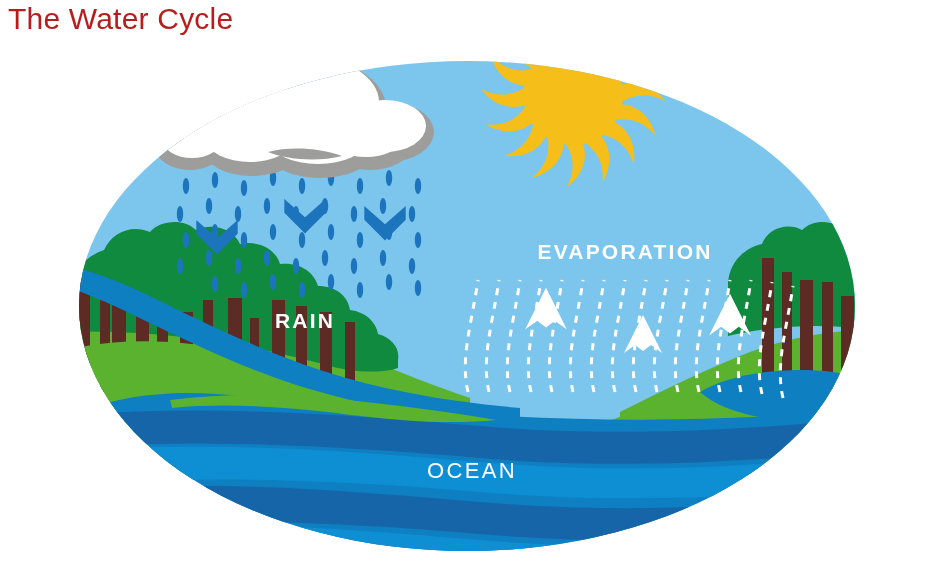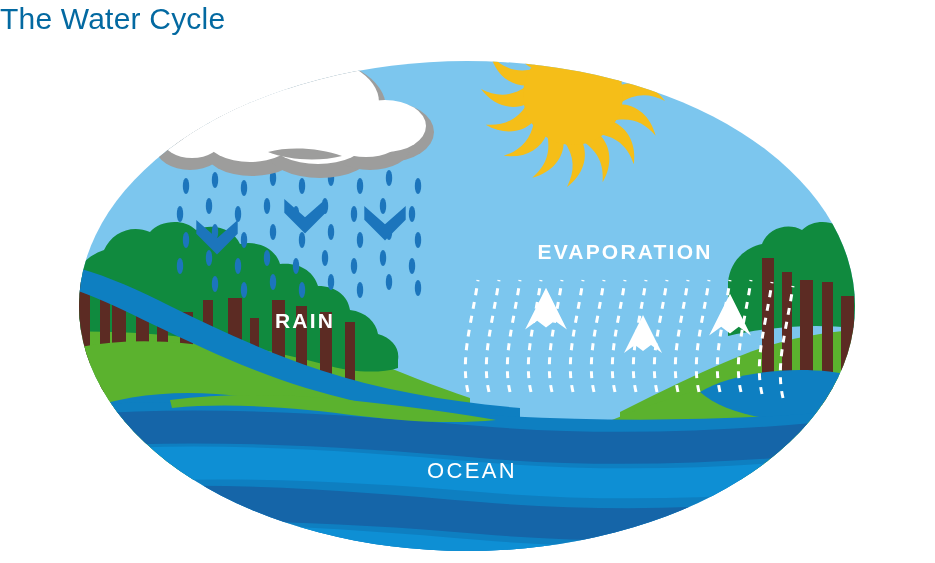--- a/index.html
+++ b/index.html
@@ -14,26 +14,26 @@
     font-family: "Liberation Sans", sans-serif;
   }
   #stage {
     position: relative;
     width: 935px;
     height: 563px;
     background: #ffffff;
   }
   #diagram-title {
     position: absolute;
-    left: 0;
+    left: 8px;
     top: 2px;
     font-family: "Liberation Sans", sans-serif;
     font-size: 30px;
     font-weight: 400;
-    color: #0369a1;
+    color: #b91c1c;
     letter-spacing: 0.2px;
     white-space: nowrap;
   }
   #scene-svg {
     position: absolute;
     left: 0;
     top: 0;
     width: 935px;
     height: 563px;
   }

